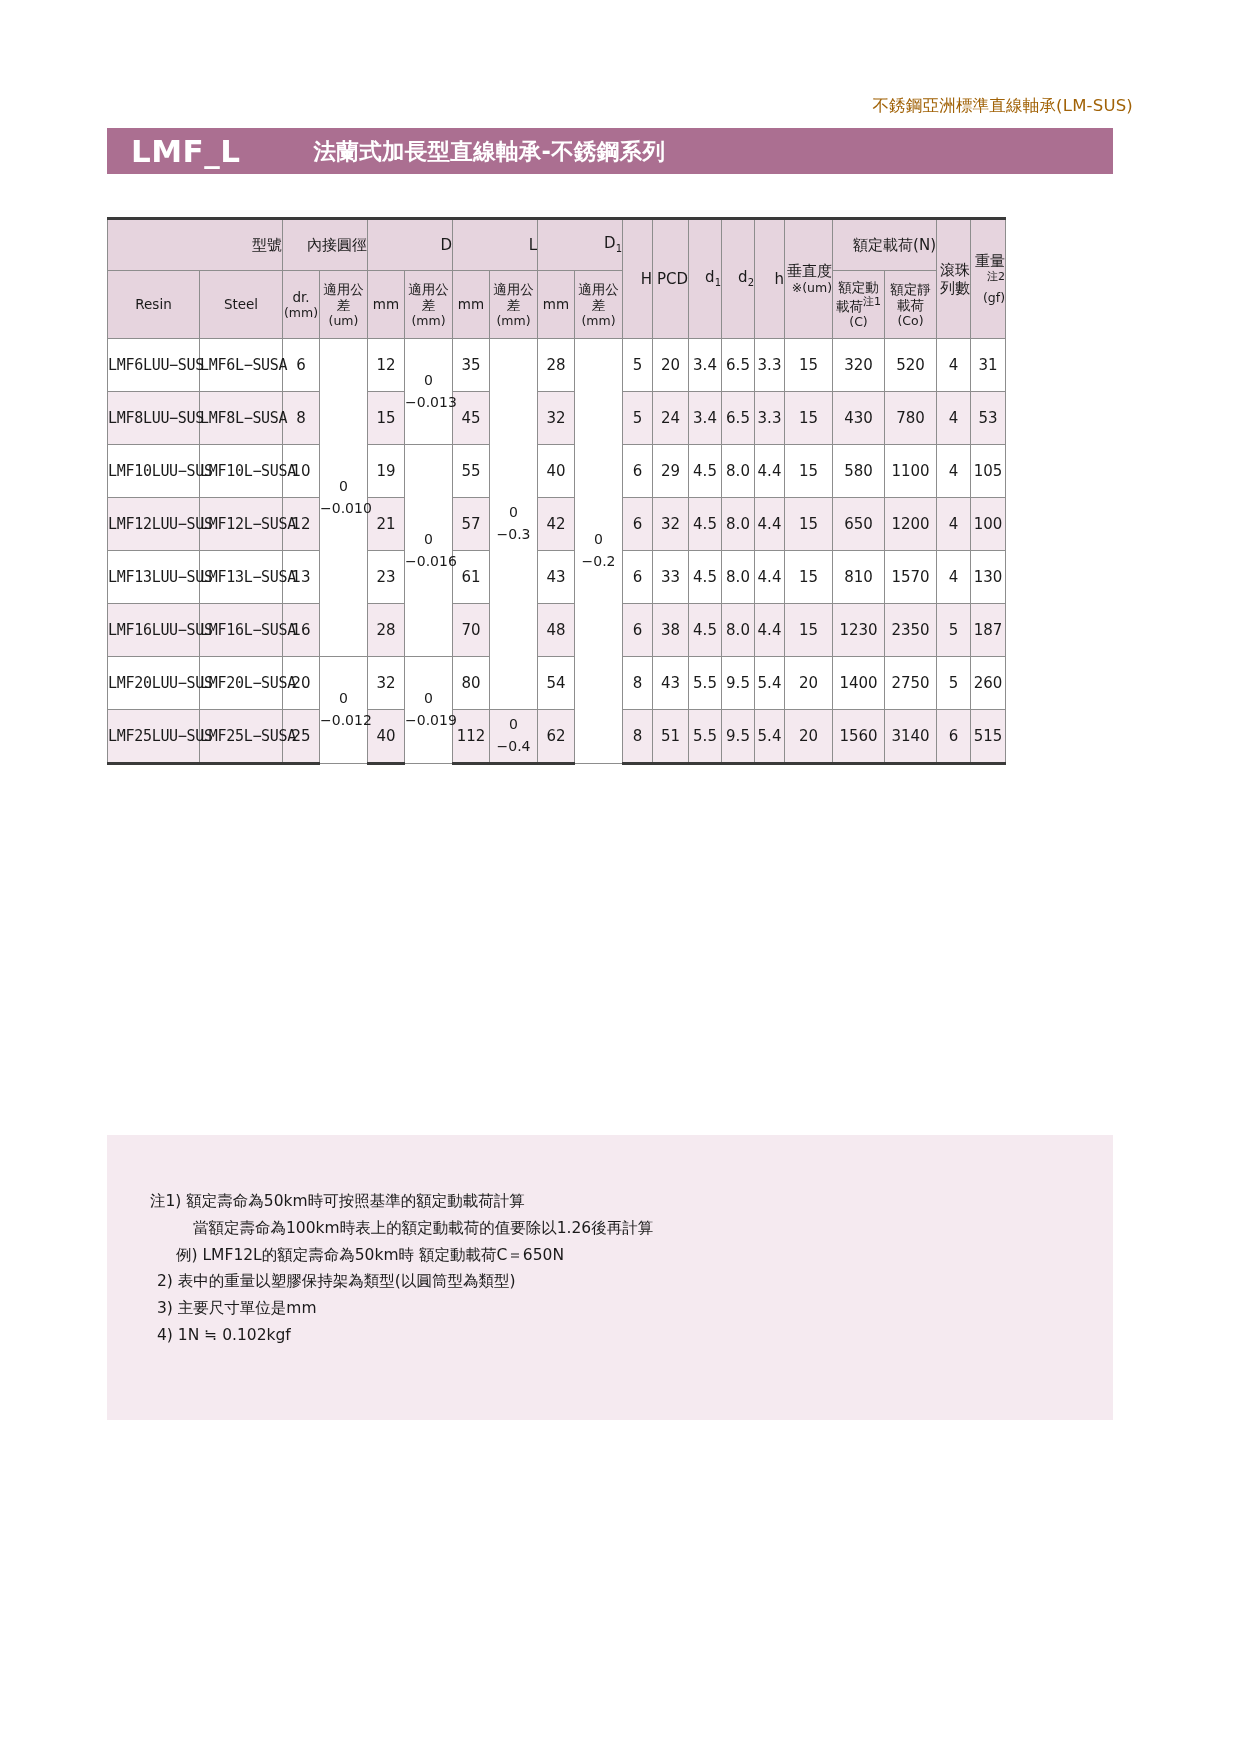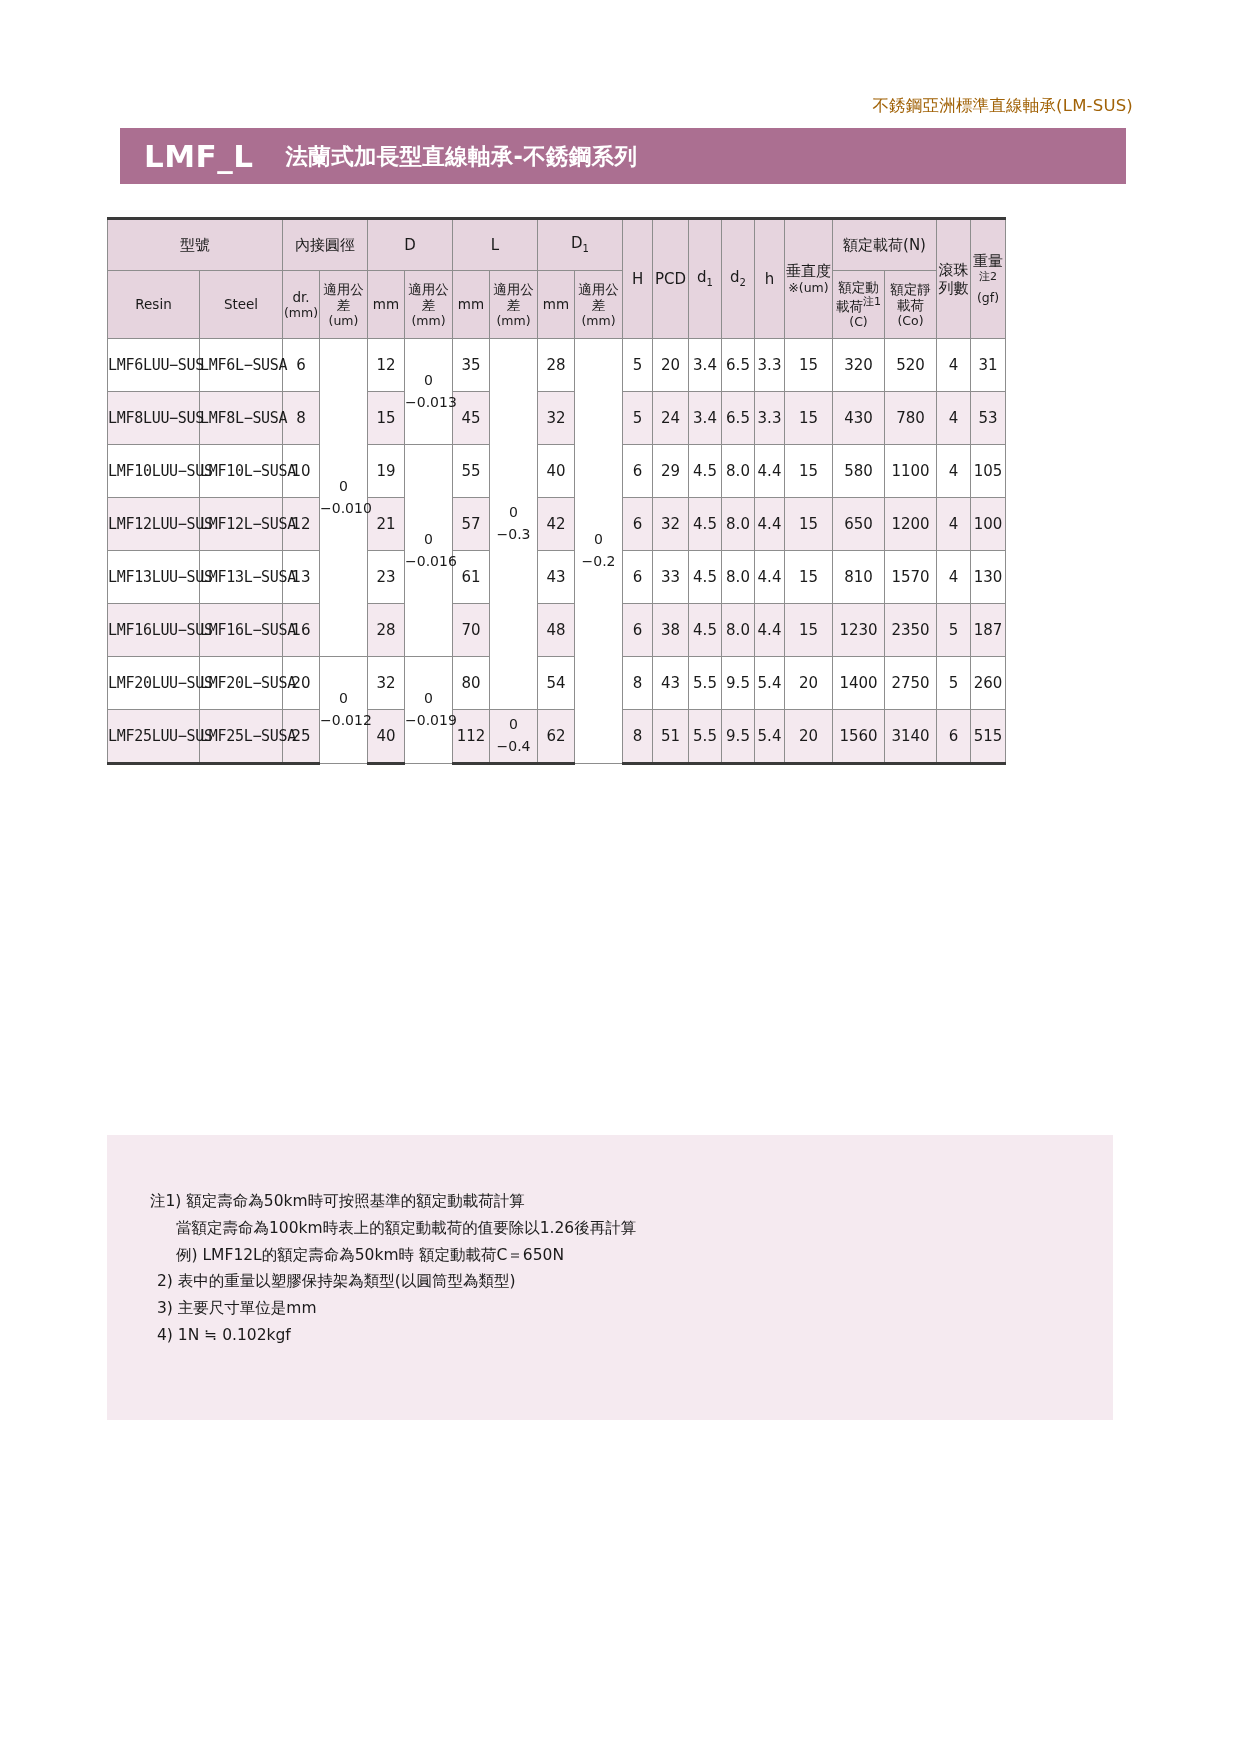--- a/index.html
+++ b/index.html
@@ -25,29 +25,30 @@
     width: 1133px;
     text-align: right;
     font-size: 16.5px;
     letter-spacing: 0.2px;
     color: #a16207;
   }
 
   
   .title-band {
     position: absolute;
-    left: 120px;
+    left: 107px;
     top: 128px;
     width: 1006px;
-    height: 56px;
+    height: 46px;
     background: #ab6f91;
     display: flex;
     align-items: center;
     box-sizing: border-box;
     padding-left: 24px;
+    gap: 41px;
   }
   .title-code {
     color: #ffffff;
     font-size: 31px;
     font-weight: bold;
     letter-spacing: 0.5px;
     line-height: 1;
   }
   .title-text {
     color: #ffffff;
@@ -82,21 +83,21 @@
   .hdr {
     background: #e6d4de;
   }
   .hdr-sub {
     background: #e6d4de;
   }
   .row-odd td { background: #ffffff; }
   .row-even td { background: #f4e9ef; }
 
   
-  table.spec tr.hdr-top > td { border-top: 3px solid #3a3a3a; }
+  table.spec tr.hdr-top > td { border-top: 3px solid #3a3a3a; text-align: right; }
   table.spec tr.last-row > td { border-bottom: 3px solid #3a3a3a; }
 
   .h1 { height: 52px; font-size: 15px; }
   .h2 { height: 68px; font-size: 13.5px; }
   .drow td { height: 52px; font-size: 15px; }
 
   .model-cell { font-family: "DejaVu Sans Mono", "Liberation Mono", monospace; font-size: 13px; letter-spacing: -0.3px; }
 
   .stack { display: block; line-height: 1.2; }
   .unit { display: block; font-size: 12.5px; line-height: 1.25; }
@@ -116,21 +117,21 @@
   .notes-inner {
     position: absolute;
     left: 150px;
     top: 1188px;
     width: 860px;
     font-size: 15.5px;
     line-height: 1.73;
     color: #1a1a1a;
   }
   .note-l0 { margin-left: 0; }
-  .note-l1 { margin-left: 26px; }
+  .note-l1 { margin-left: 43px; }
   .note-l2 { margin-left: 26px; }
   .note-l3 { margin-left: 52px; }
   .note-l4 { margin-left: 7px; }
 </style>
 </head>
 <body>
 
 <div class="page-header">不銹鋼亞洲標準直線軸承(LM-SUS)</div>
 
 <div class="title-band">

